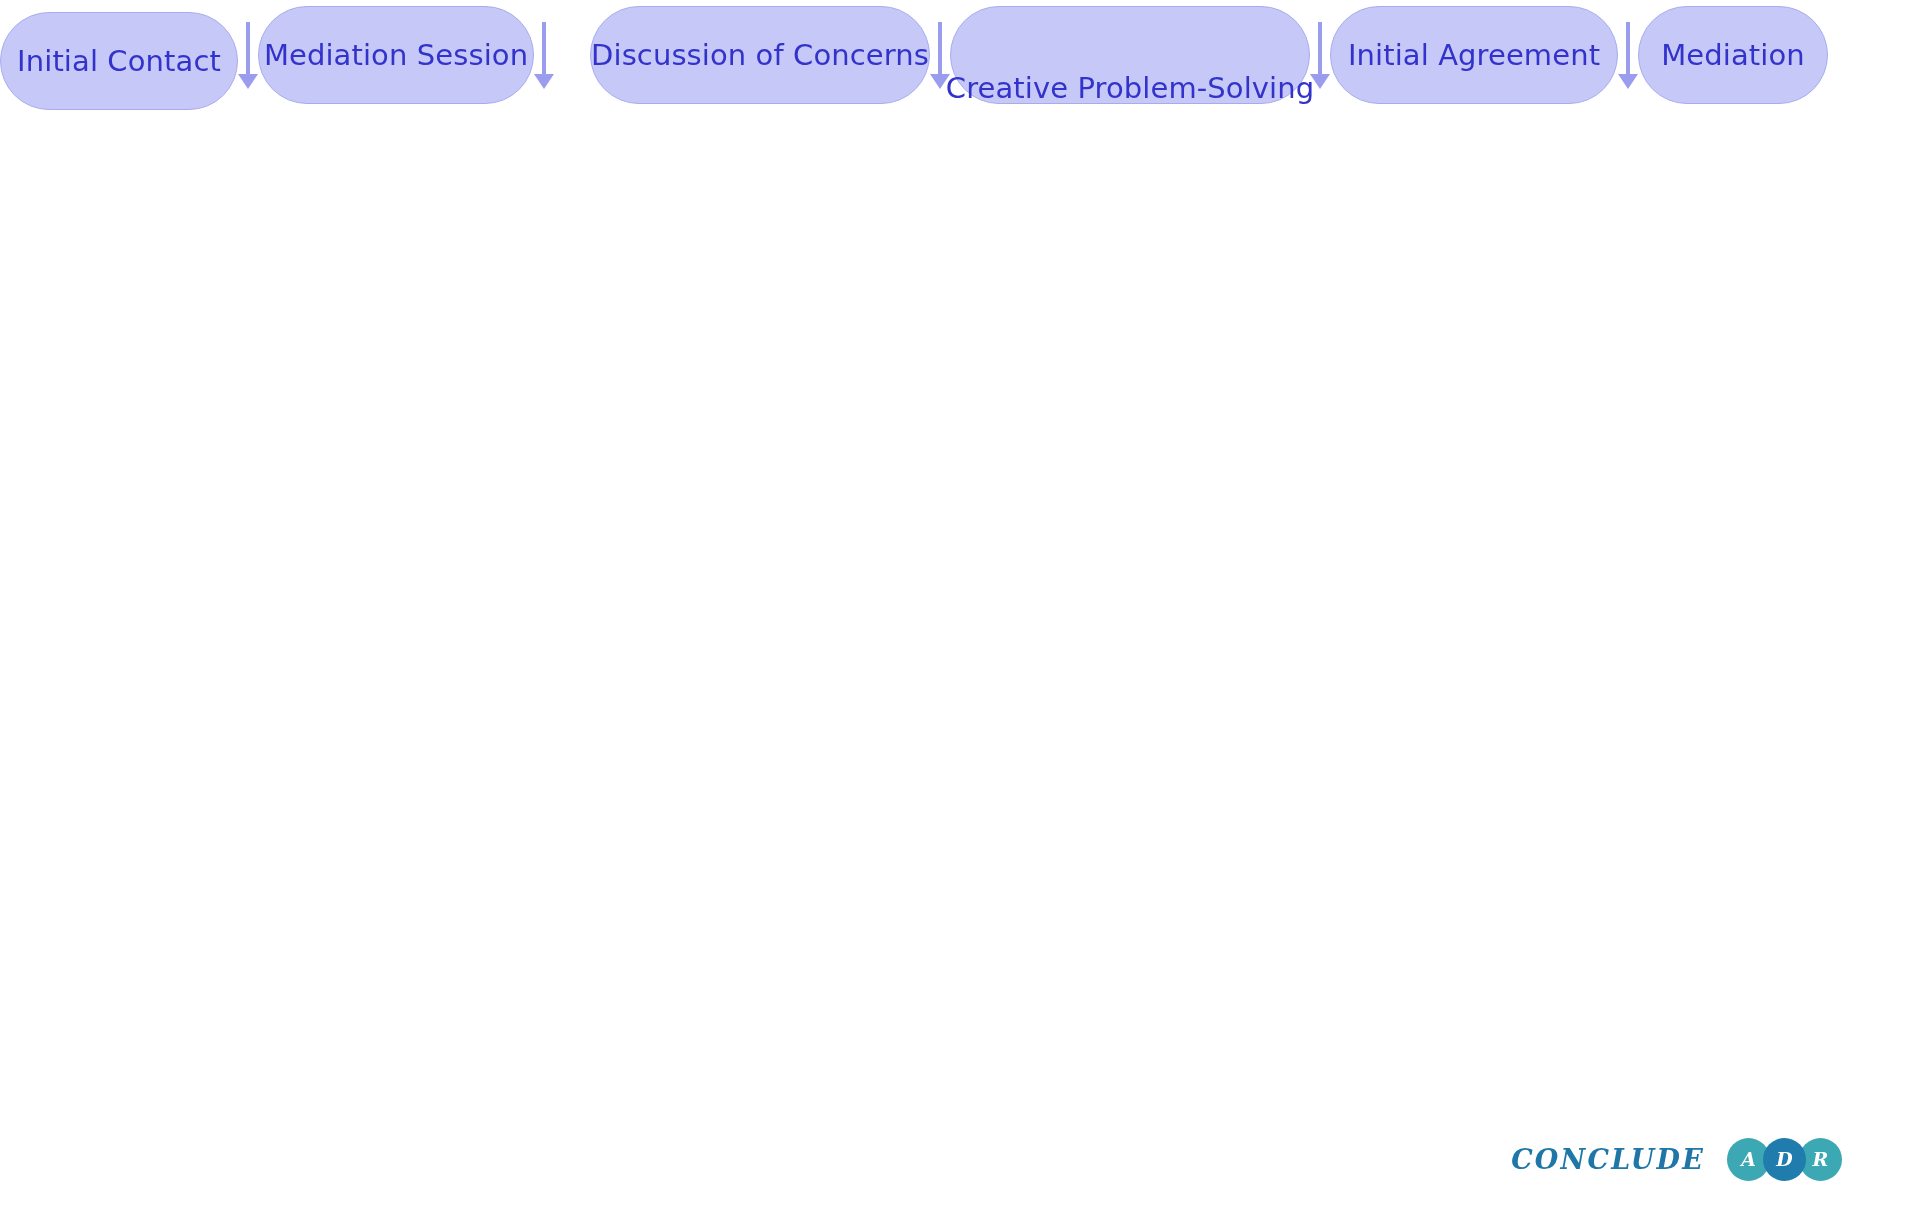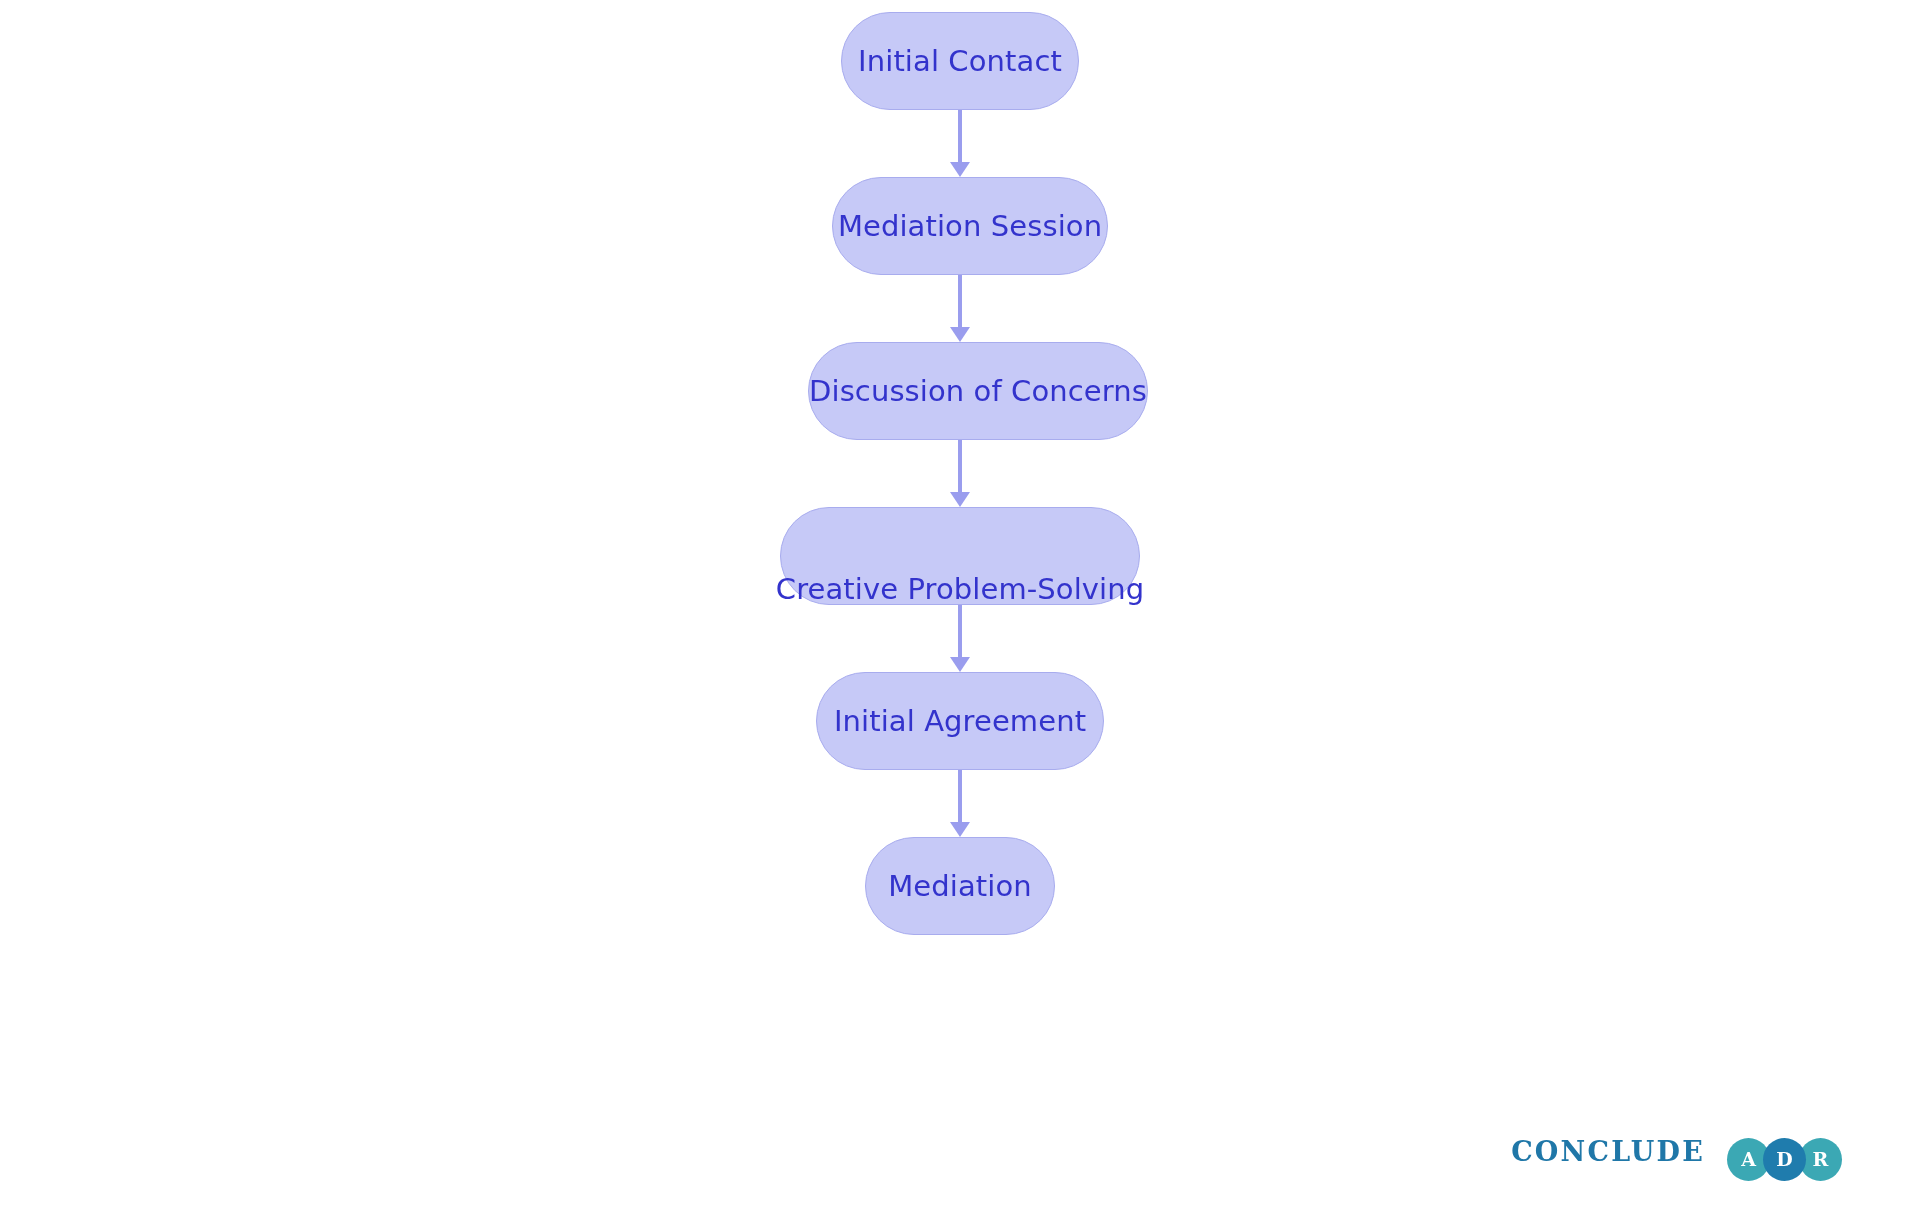--- a/index.html
+++ b/index.html
@@ -22,21 +22,21 @@
     width: 1920px;
     height: 1215px;
   }
 
   .flow-column {
     position: absolute;
     left: 0;
     top: 0;
     width: 1920px;
     display: flex;
-    flex-direction: column;
+    flex-direction: row;
     align-items: center;
   }
 
   .node {
     position: relative;
     box-sizing: border-box;
     height: 98px;
     border-radius: 49px;
     background: #c6c9f7;
     border: 1.6px solid #a8acee;
@@ -77,21 +77,23 @@
     border-right: 10px solid transparent;
     border-top: 15px solid #9a9dee;
   }
 
   
   #brand-logo {
     position: absolute;
     right: 78px;
     bottom: 34px;
     display: flex;
+    align-items: center;
     gap: 22px;
+    font-style: italic;
   }
   .brand-wordmark {
     font-family: "DejaVu Serif", "Liberation Serif", serif;
     font-weight: 700;
     font-size: 27px;
     letter-spacing: 2.2px;
     color: #1f77a8;
     line-height: 1;
   }
   .brand-circles {
@@ -126,21 +128,21 @@
 
     <div class="node" style="width:238px;margin-top:12px;">
       <span class="node-label">Initial Contact</span>
     </div>
 
     <div class="connector">
       <div class="connector-line"></div>
       <div class="connector-head"></div>
     </div>
 
-    <div class="node" style="width:276px;margin-left:20px;">
+    <div class="node" style="width:276px;">
       <span class="node-label">Mediation Session</span>
     </div>
 
     <div class="connector">
       <div class="connector-line"></div>
       <div class="connector-head"></div>
     </div>
 
     <div class="node" style="width:340px;margin-left:36px;">
       <span class="node-label">Discussion of Concerns</span>

